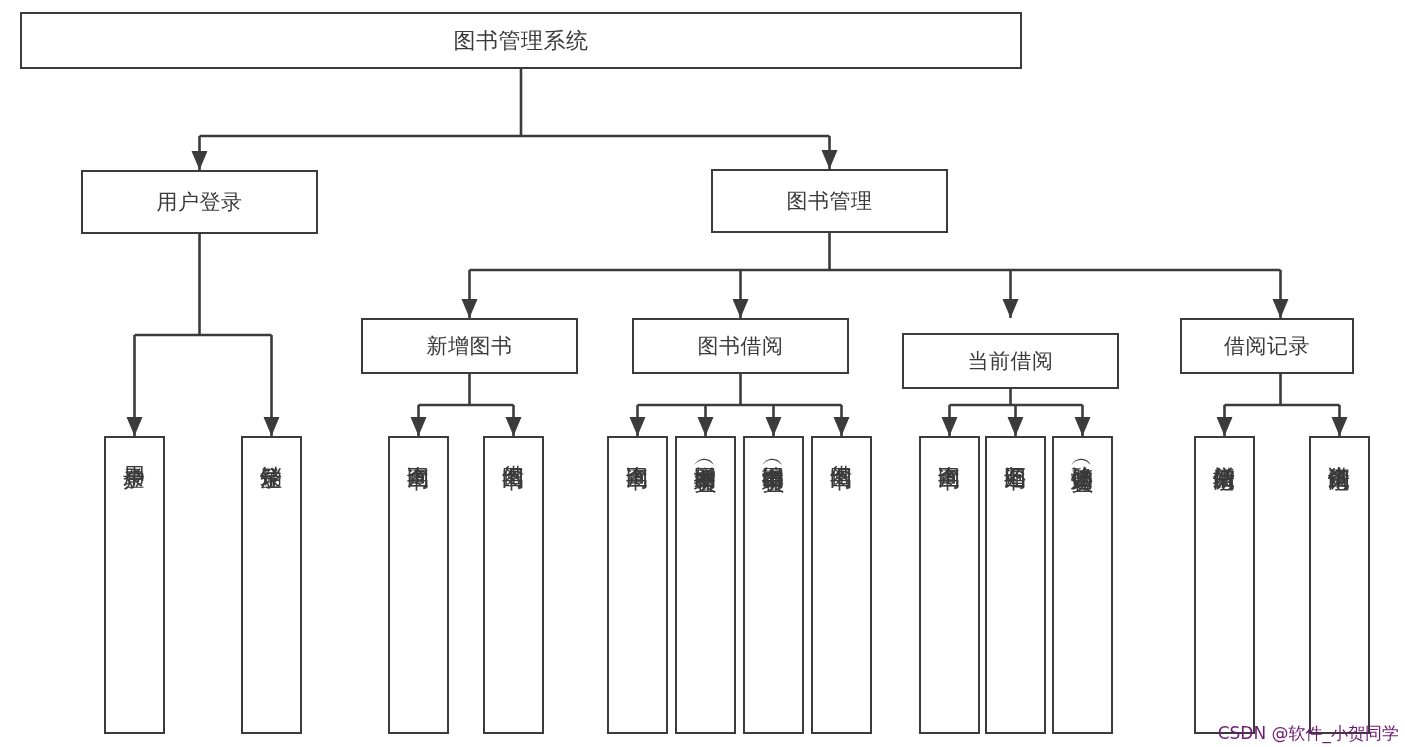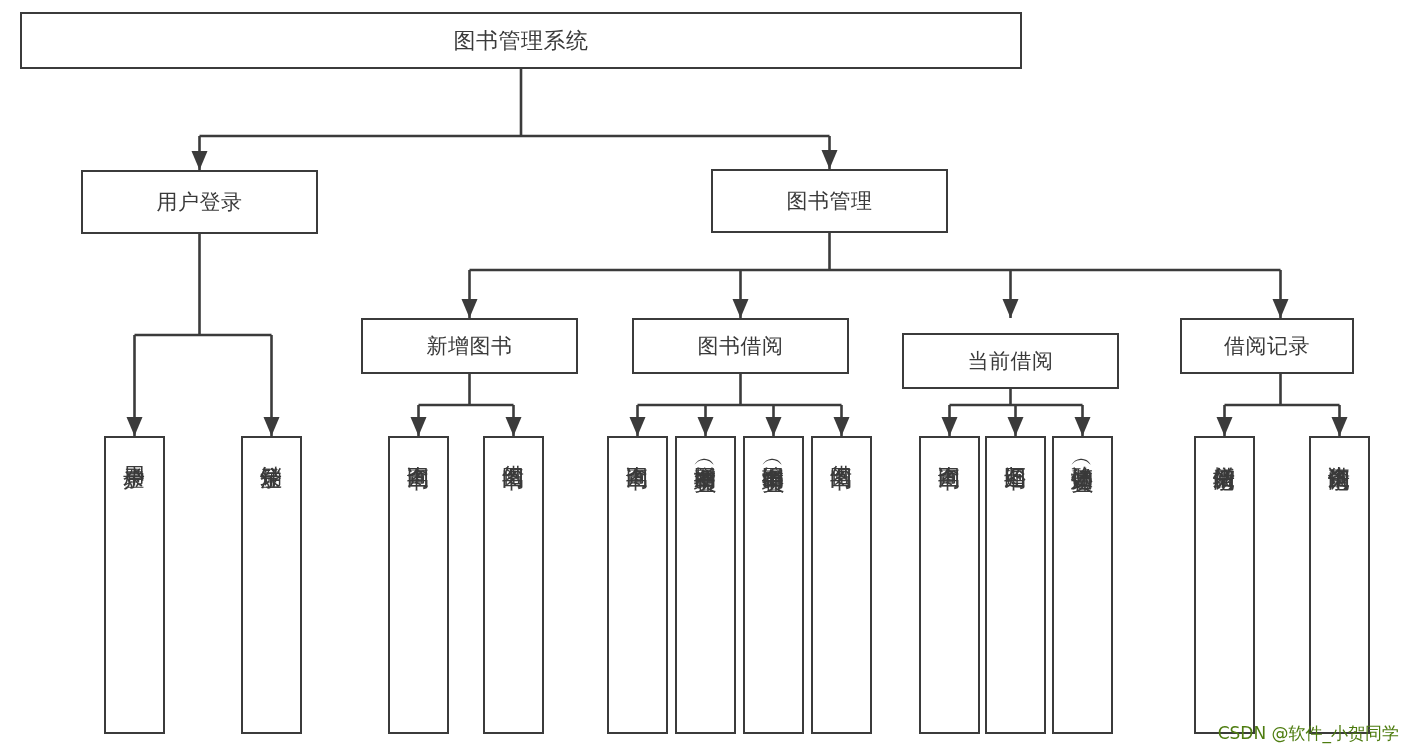--- a/index.html
+++ b/index.html
@@ -79,21 +79,21 @@
   #connector-layer polygon.arrow-head {
     fill: #3b3b3b;
     stroke: none;
   }
   
   .watermark {
     position: absolute;
     right: 6px;
     bottom: 2px;
     font-size: 17px;
-    color: #4d7c0f;
+    color: #701a75;
     font-family: "DejaVu Sans", "Liberation Sans", sans-serif;
     white-space: nowrap;
     user-select: none;
   }
 </style>
 </head>
 <body>
 
 <div id="diagram-root">
 

